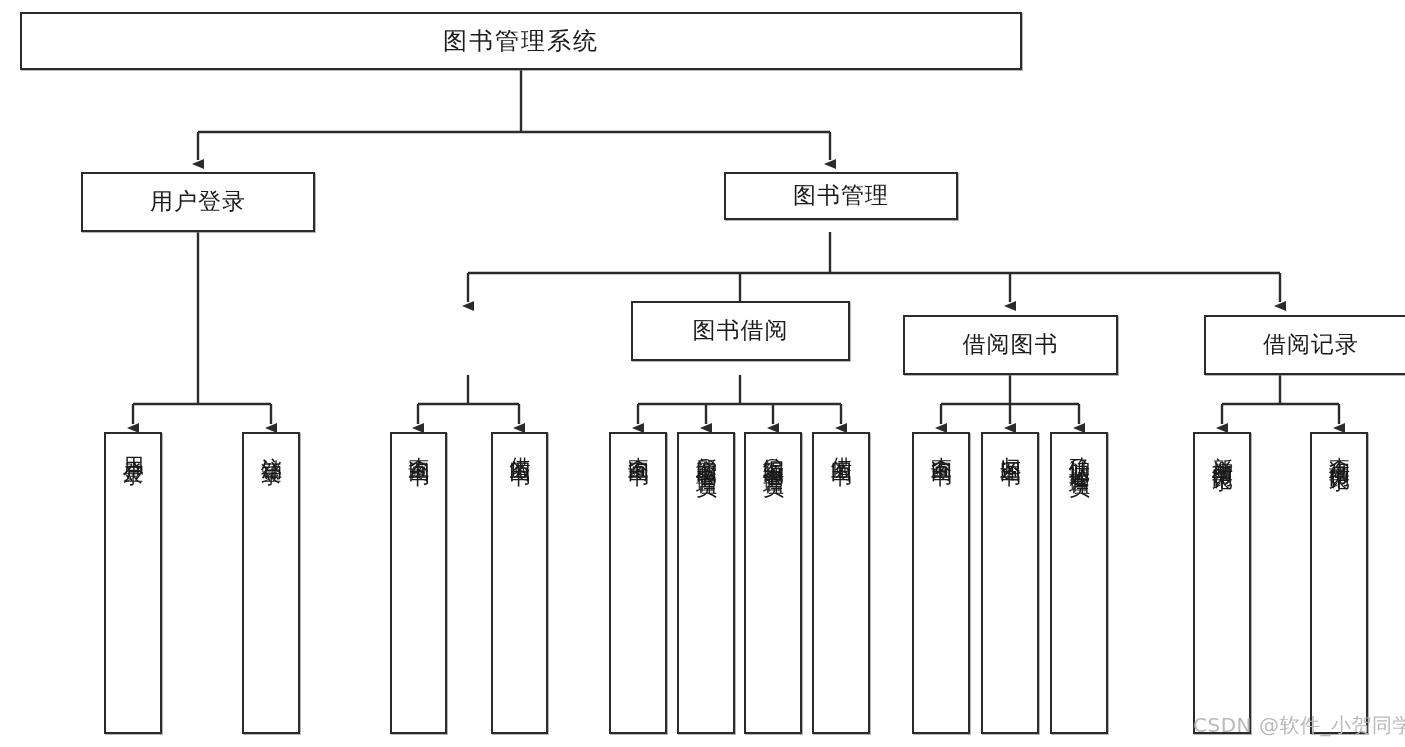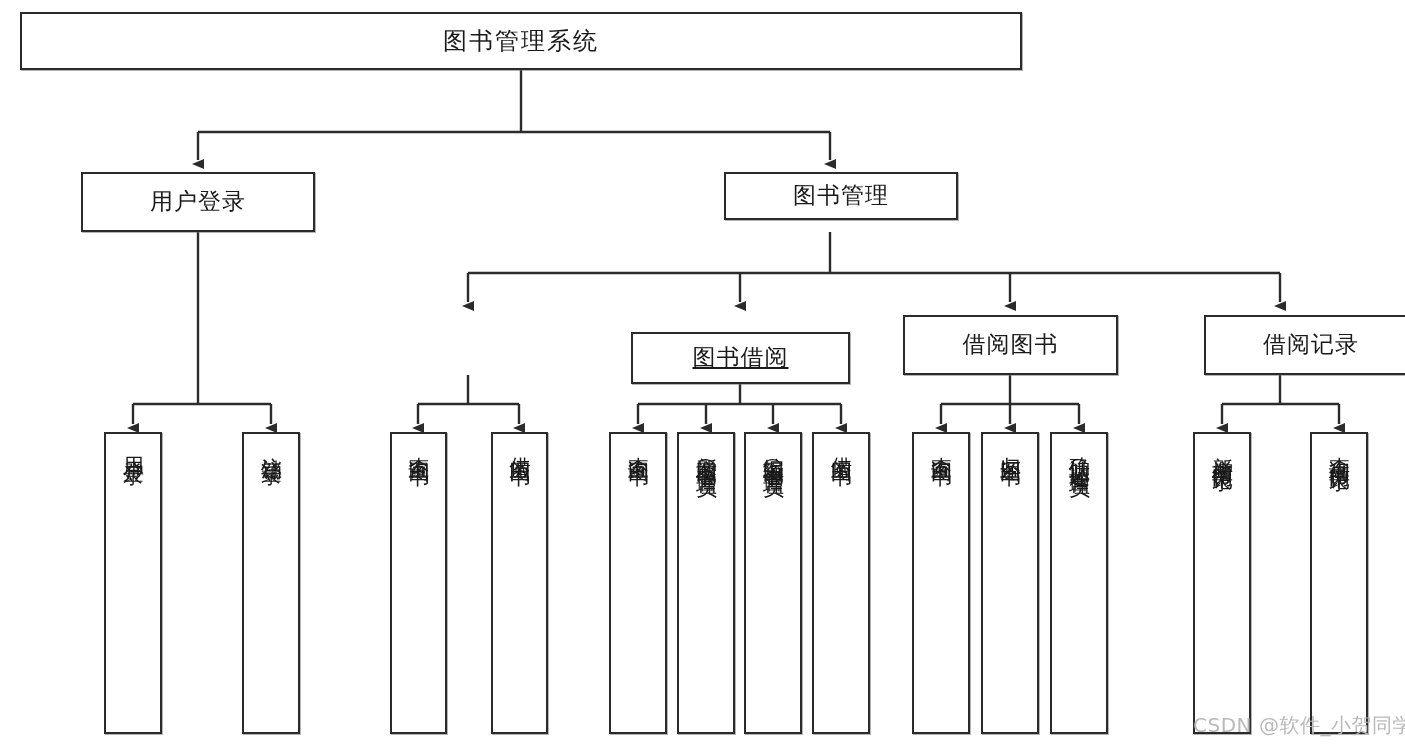--- a/index.html
+++ b/index.html
@@ -135,21 +135,21 @@
     <span class="node-label">图书管理系统</span>
   </div>
 
   <div class="node h" style="left:81px; top:172px; width:234px; height:60px;">
     <span class="node-label">用户登录</span>
   </div>
   <div class="node h" style="left:712px; top:172px; width:234px; height:48px;margin-left:12px;">
     <span class="node-label">图书管理</span>
   </div>
 
-  <div class="node h" style="left:631px; top:332px; width:219px; height:52px;text-decoration:underline;">
+  <div class="node h" style="left:631px; top:301px; width:219px; height:60px;">
     <span class="node-label">图书借阅</span>
   </div>
   <div class="node h" style="left:903px; top:315px; width:215px; height:60px;">
     <span class="node-label">借阅图书</span>
   </div>
   <div class="node h" style="left:1204px; top:315px; width:214px; height:60px;">
     <span class="node-label">借阅记录</span>
   </div>
 
   <div class="node v" style="left:104px; top:432px; width:58px; height:302px;">

